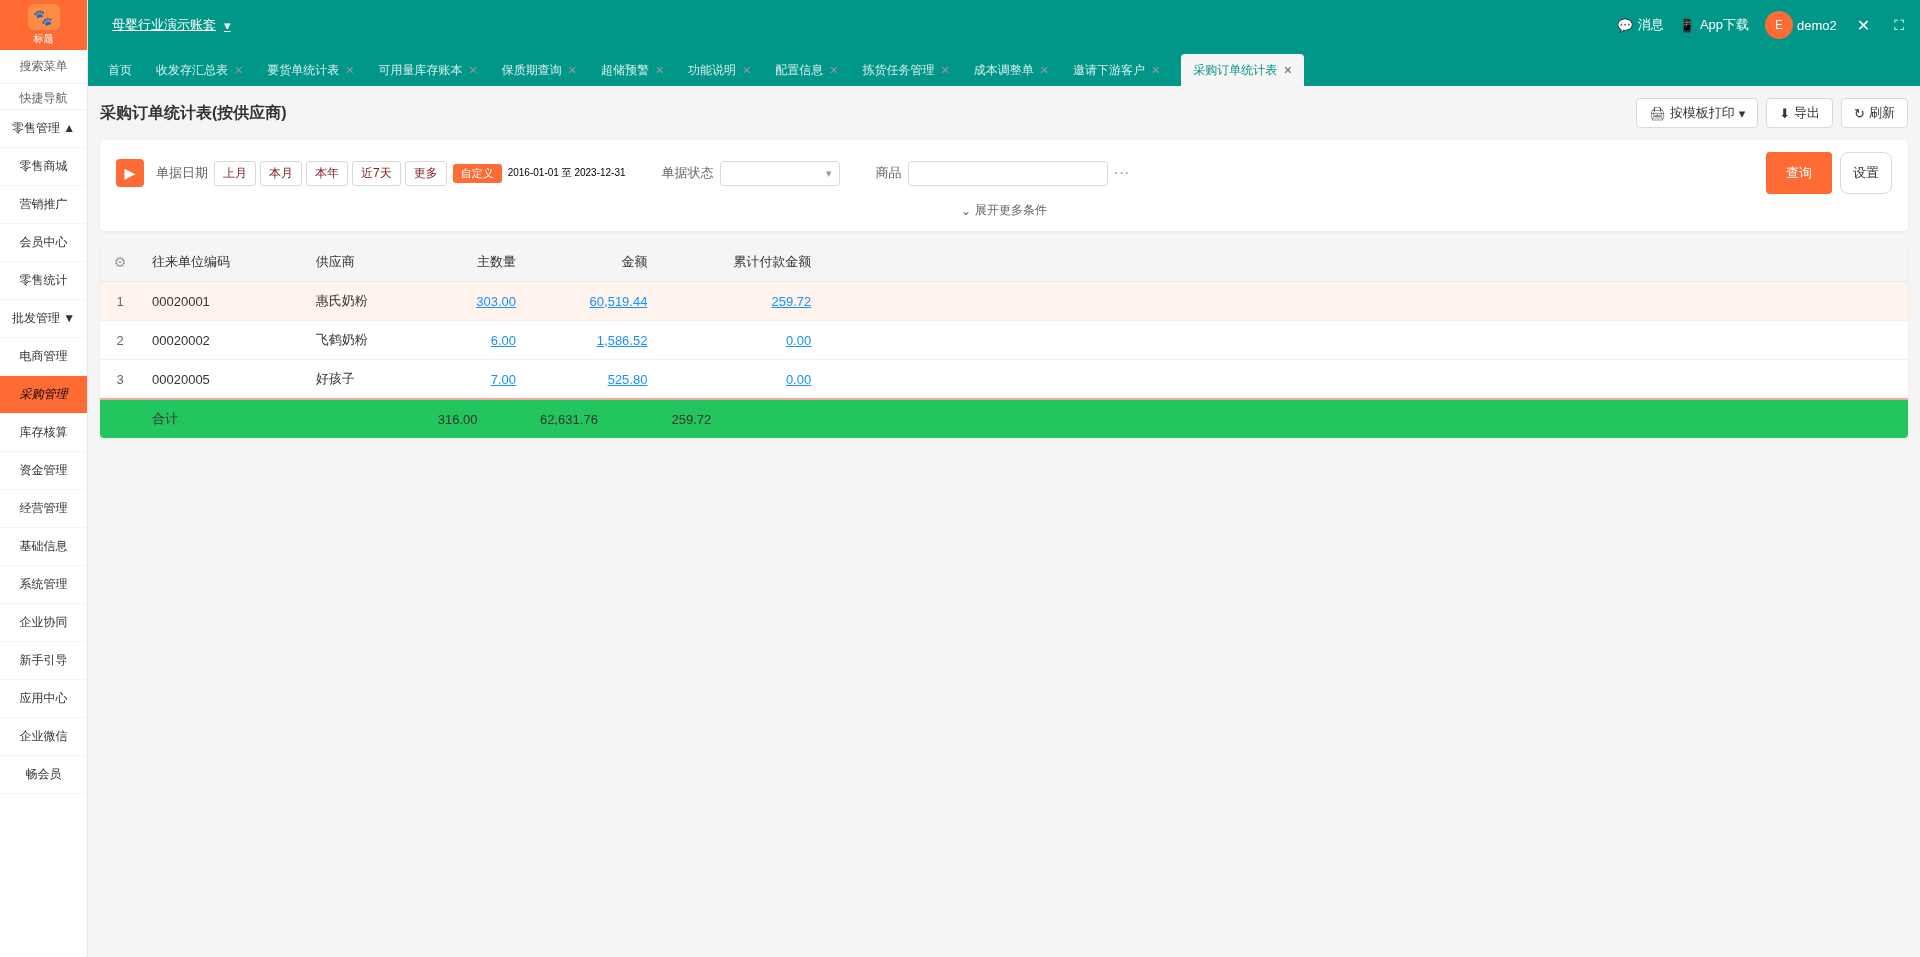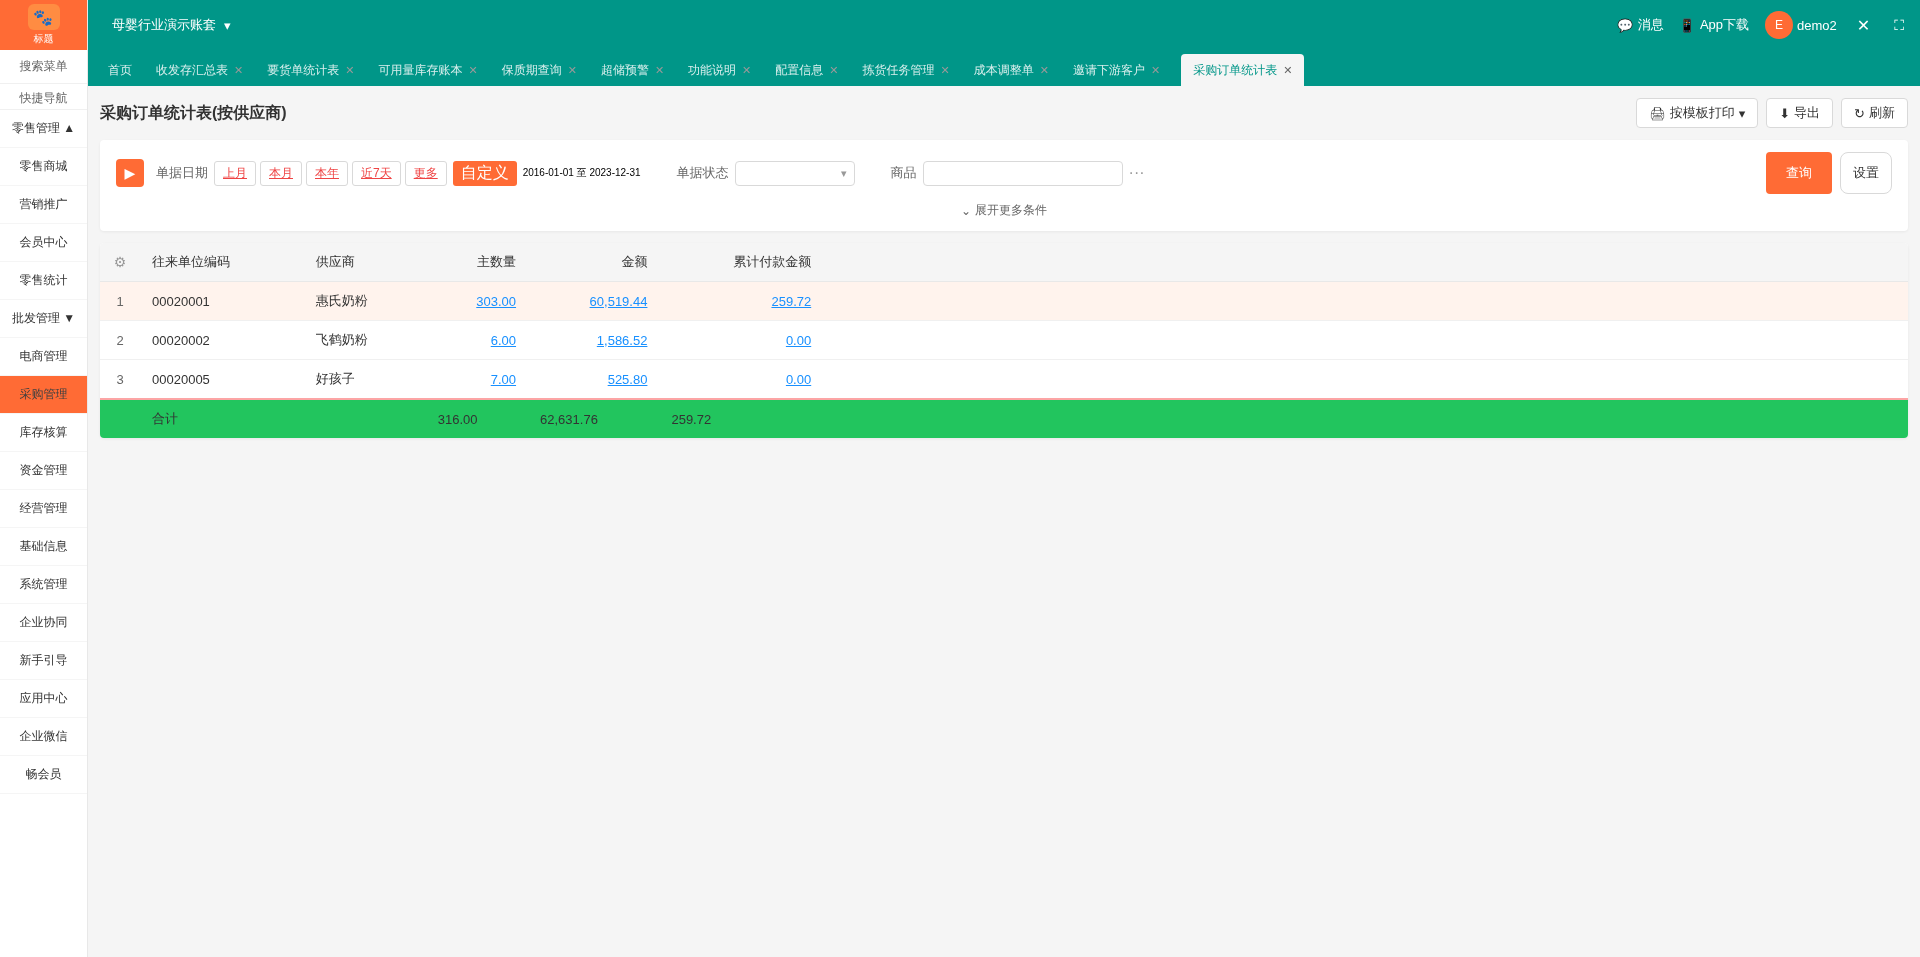--- a/index.html
+++ b/index.html
@@ -55,21 +55,21 @@
       text-align: center;
       font-size: 12px;
       color: #333;
       cursor: pointer;
       border-bottom: 1px solid #f5f5f5;
       display: flex;
       flex-direction: column;
       align-items: center;
       gap: 2px;
     }
-    .sidebar-item.active { background: #ff6b35; color: #404040; }
+    .sidebar-item.active { background: #ff6b35; color: #000000; font-style: italic; }
 
     
     .main-content {
       flex: 1;
       display: flex;
       flex-direction: column;
       height: 100vh;
       overflow: hidden;
     }
 
@@ -86,20 +86,21 @@
     .top-bar-dropdown {
       display: flex;
       align-items: center;
       color: white;
       font-size: 13px;
       padding: 16px 12px;
       height: 100%;
       cursor: pointer;
       gap: 8px;
       flex-shrink: 0;
+      text-decoration: underline;
     }
     .top-bar-right {
       margin-left: auto;
       display: flex;
       align-items: center;
       gap: 16px;
       color: white;
       font-size: 13px;
     }
     .top-bar-right-item {
@@ -238,29 +239,28 @@
       display: flex;
       gap: 4px;
     }
     .date-quick-btn {
       padding: 3px 8px;
       border: 1px solid #d9d9d9;
       border-radius: 3px;
       font-size: 12px;
       cursor: pointer;
       background: white;
-      color: #ef4444;
-      text-decoration: underline;
+      color: #7f1d1d;
     }
     .date-badge {
       background: #ff6b35;
       color: white;
       padding: 2px 8px;
       border-radius: 3px;
-      font-size: 16px;
+      font-size: 11px;
       cursor: pointer;
     }
     .date-range-text {
       font-size: 10px;
       color: #000000;
     }
     .filter-select {
       border: 1px solid #d9d9d9;
       border-radius: 4px;
       padding: 4px 28px 4px 8px;

